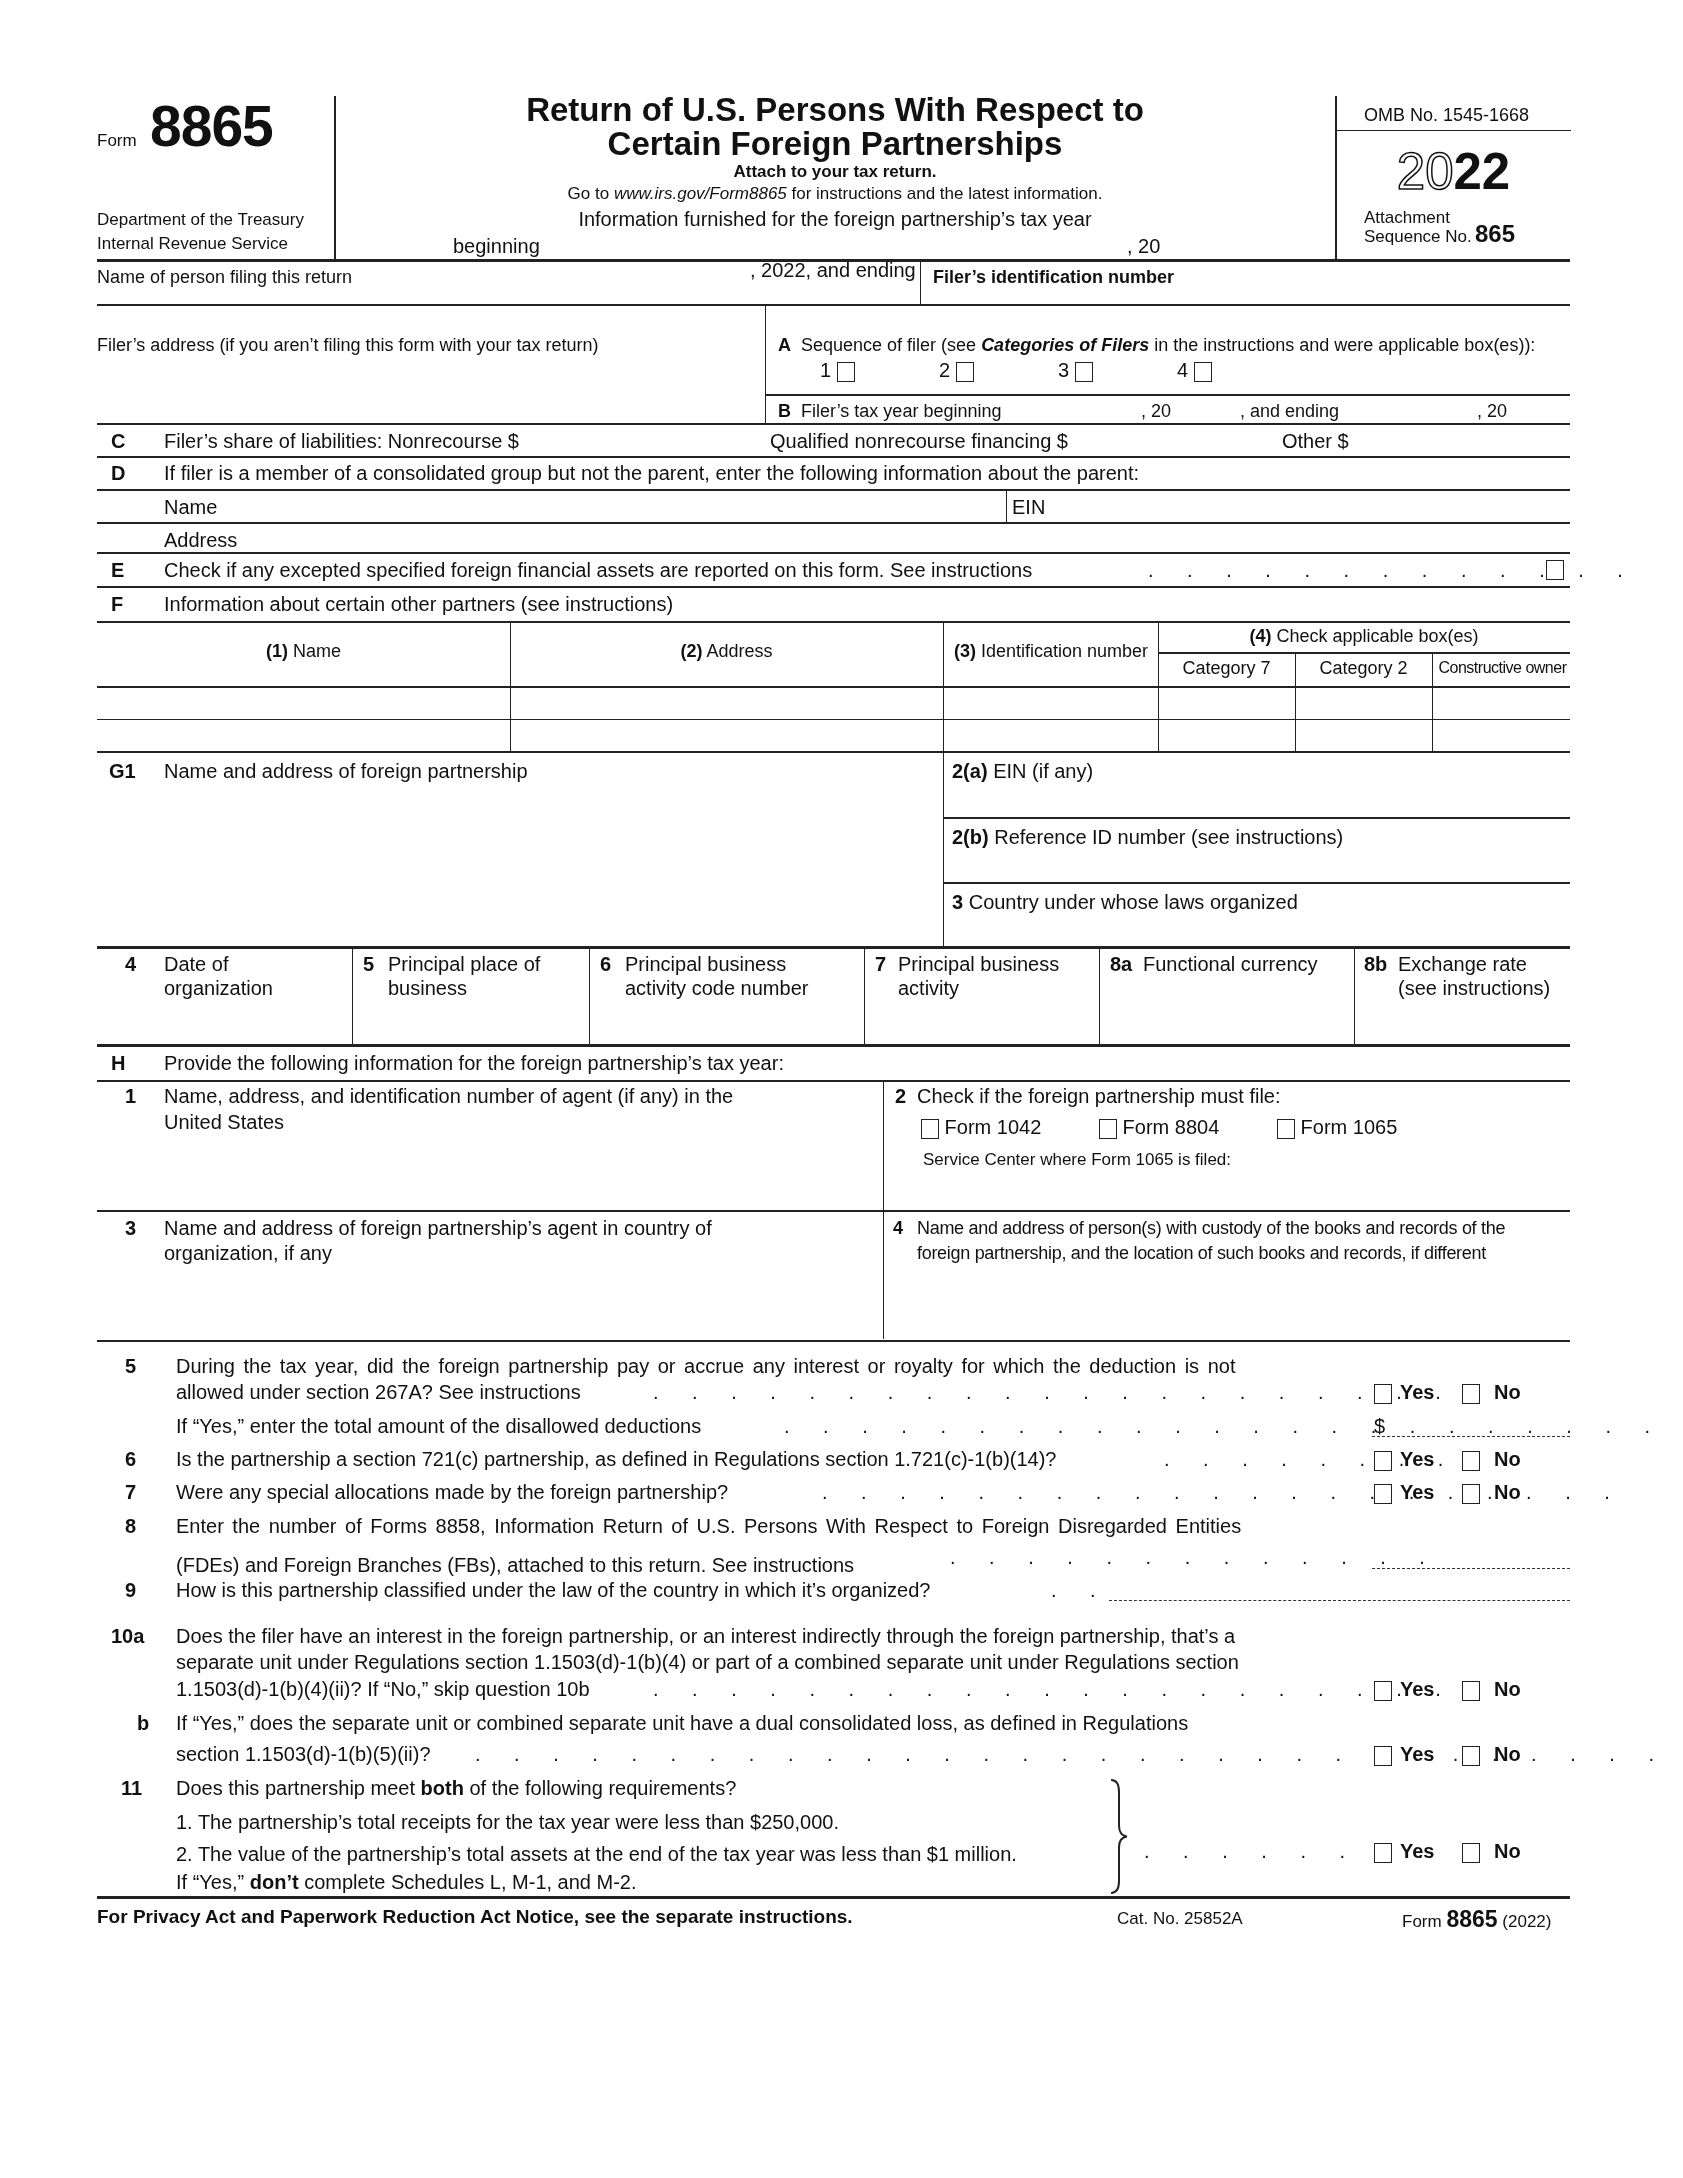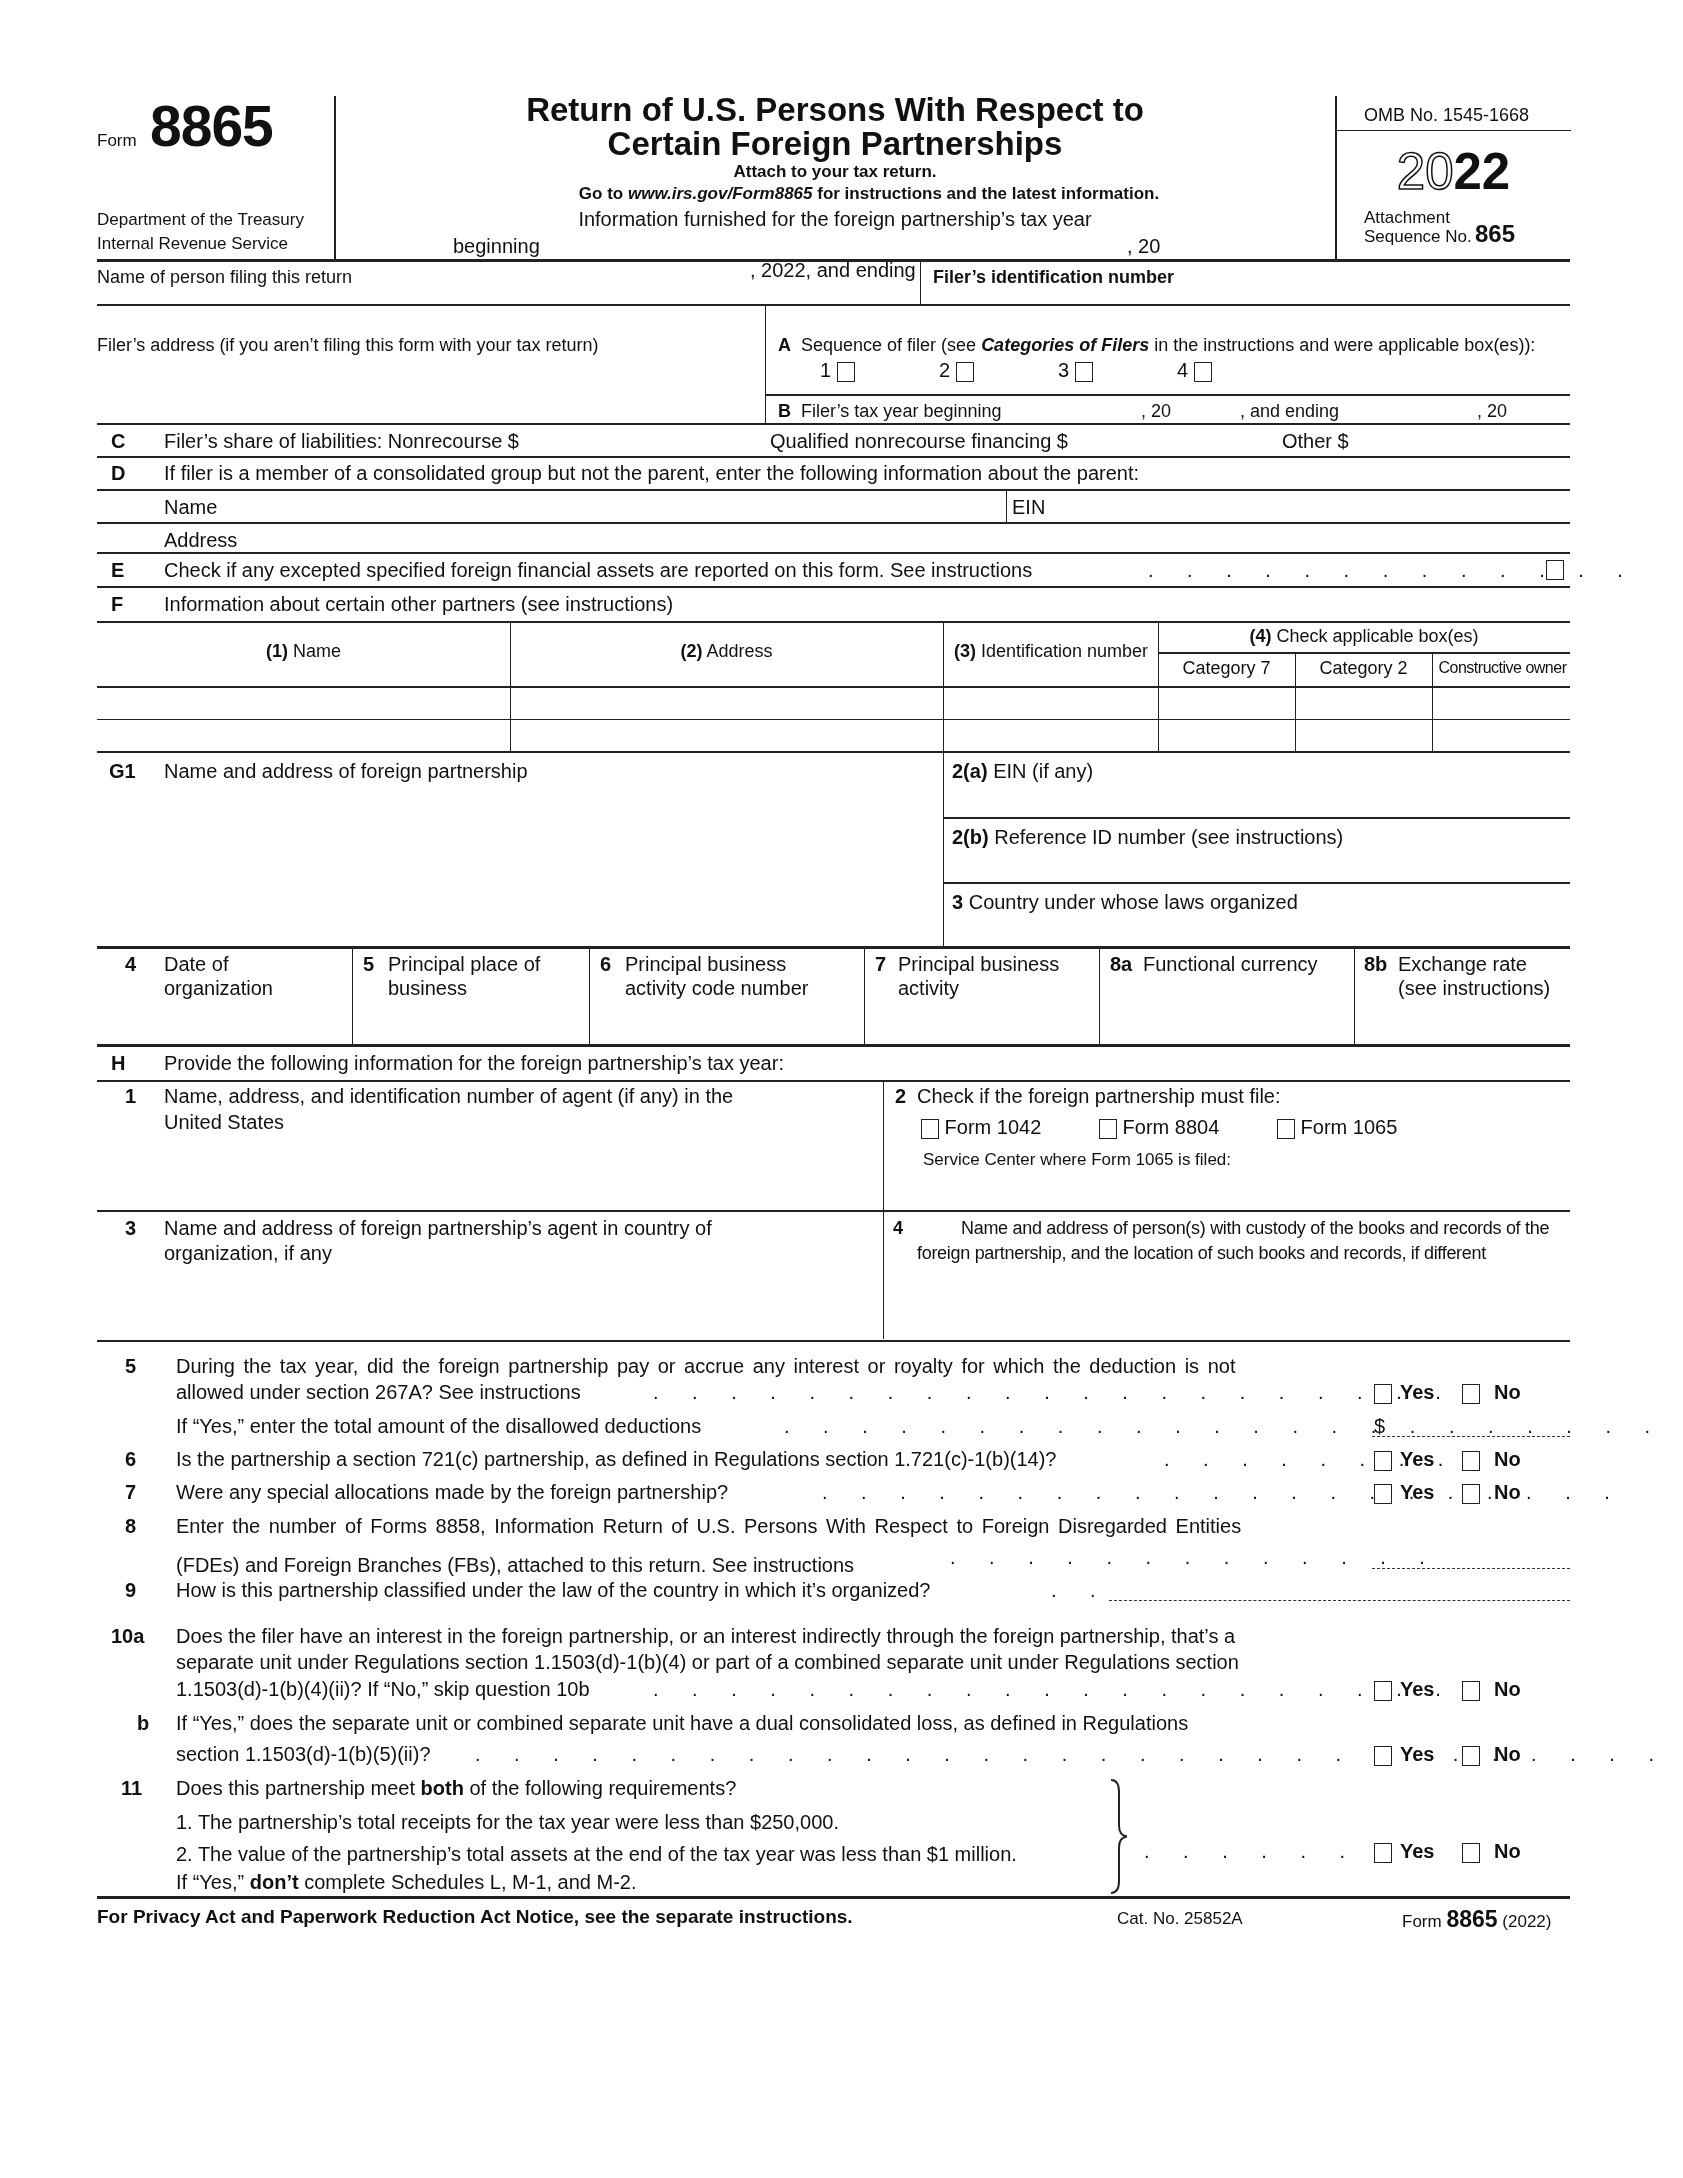--- a/index.html
+++ b/index.html
@@ -29,21 +29,21 @@
 <div>
   <span class="t xs" style="left:97px;top:129px;font-size:17px;">Form</span>
   <span class="t b" style="left:150px;top:95px;font-size:57px;line-height:63px;font-family:'Liberation Sans Narrow','Liberation Sans',sans-serif;letter-spacing:-1px;">8865</span>
   <span class="t xs" style="left:97px;top:210px;font-size:17px;line-height:20px;">Department of the Treasury</span>
   <span class="t xs" style="left:97px;top:234px;font-size:17px;line-height:20px;">Internal Revenue Service</span>
   <div class="vl med" style="left:334px;top:96px;height:164px;"></div>
 
   <div class="abs" style="left:337px;top:93px;width:996px;text-align:center;font-size:33px;font-weight:bold;line-height:34px;">Return of U.S. Persons With Respect to</div>
   <div class="abs" style="left:337px;top:127px;width:996px;text-align:center;font-size:33px;font-weight:bold;line-height:34px;">Certain Foreign Partnerships</div>
   <div class="abs" style="left:337px;top:162px;width:996px;text-align:center;font-size:17px;font-weight:bold;line-height:20px;">Attach to your tax return.</div>
-  <div class="abs" style="left:337px;top:184px;width:996px;text-align:center;font-size:17px;font-weight:bold;line-height:20px;margin-left:34px;">
+  <div class="abs" style="left:337px;top:184px;width:996px;text-align:center;font-size:17px;font-weight:normal;line-height:20px;">
     <span>Go to </span><i>www.irs.gov/Form8865</i><span> for instructions and the latest information.</span>
   </div>
   <div class="abs" style="left:337px;top:207px;width:996px;text-align:center;font-size:20px;line-height:24px;">Information furnished for the foreign partnership’s tax year</div>
   <span class="t" style="left:453px;top:234px;">beginning</span>
   <span class="t" style="left:750px;top:234px;margin-top:24px;">, 2022, and ending</span>
   <span class="t" style="left:1127px;top:234px;">, 20</span>
 
   <div class="vl med" style="left:1335px;top:96px;height:164px;"></div>
   <span class="t s" style="left:1364px;top:103px;font-size:18px;">OMB No. 1545-1668</span>
   <div class="hl" style="left:1336px;top:130px;width:235px;"></div>
@@ -178,21 +178,21 @@
 <div class="abs" style="left:921px;top:1115px;font-size:20px;line-height:24px;white-space:nowrap;">
   <span style="display:inline-block;width:178px;"><span class="cb"></span> <span>Form 1042</span></span><span style="display:inline-block;width:178px;"><span class="cb"></span> <span>Form 8804</span></span><span style="display:inline-block;width:178px;"><span class="cb"></span> <span>Form 1065</span></span>
 </div>
 <span class="t" style="left:923px;top:1148px;font-size:17px;">Service Center where Form 1065 is filed:</span>
 <div class="hl med" style="left:97px;top:1210px;width:1473px;"></div>
 
 <span class="lbl" style="left:125px;top:1216px;">3</span>
 <span class="t" style="left:164px;top:1216px;">Name and address of foreign partnership’s agent in country of</span>
 <span class="t" style="left:164px;top:1241px;">organization, if any</span>
 <span class="lbl" style="left:893px;top:1216px;font-size:18px;">4</span>
-<span class="t" style="left:917px;top:1216px;font-size:18px;letter-spacing:-0.3px;margin-left:44px;">Name and address of person(s) with custody of the books and records of the</span>
+<span class="t" style="left:917px;top:1216px;font-size:18px;letter-spacing:-0.3px;">Name and address of person(s) with custody of the books and records of the</span>
 <span class="t" style="left:917px;top:1241px;font-size:18px;letter-spacing:-0.3px;">foreign partnership, and the location of such books and records, if different</span>
 <div class="hl med" style="left:97px;top:1340px;width:1473px;"></div>
 
 <span class="lbl" style="left:125px;top:1354px;">5</span>
 <span class="t" style="left:176px;top:1354px;word-spacing:3px;">During the tax year, did the foreign partnership pay or accrue any interest or royalty for which the deduction is not</span>
 <span class="t" style="left:176px;top:1380px;">allowed under section 267A? See instructions</span>
 <span class="dots" style="left:653px;top:1380px;">. . . . . . . . . . . . . . . . . . . . .</span>
 <div class="yn" style="left:1374px;top:1380px;"><span class="cb"></span><span>Yes</span><span class="cb no"></span> <span>No</span></div>
 <span class="t" style="left:176px;top:1414px;">If “Yes,” enter the total amount of the disallowed deductions</span>
 <span class="dots" style="left:784px;top:1414px;">. . . . . . . . . . . . . . . . . . . . . . .</span>

